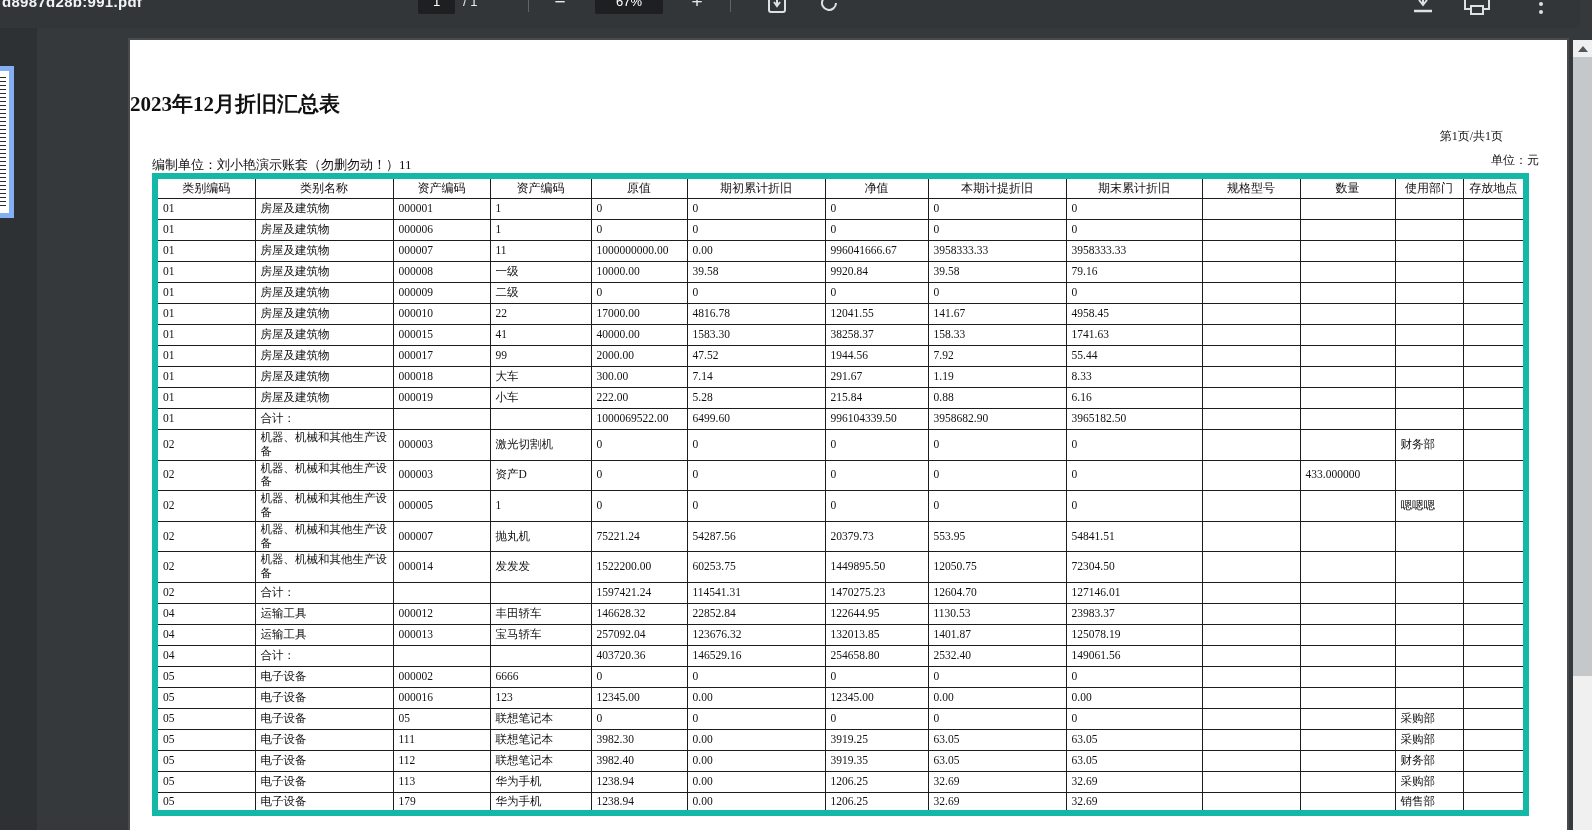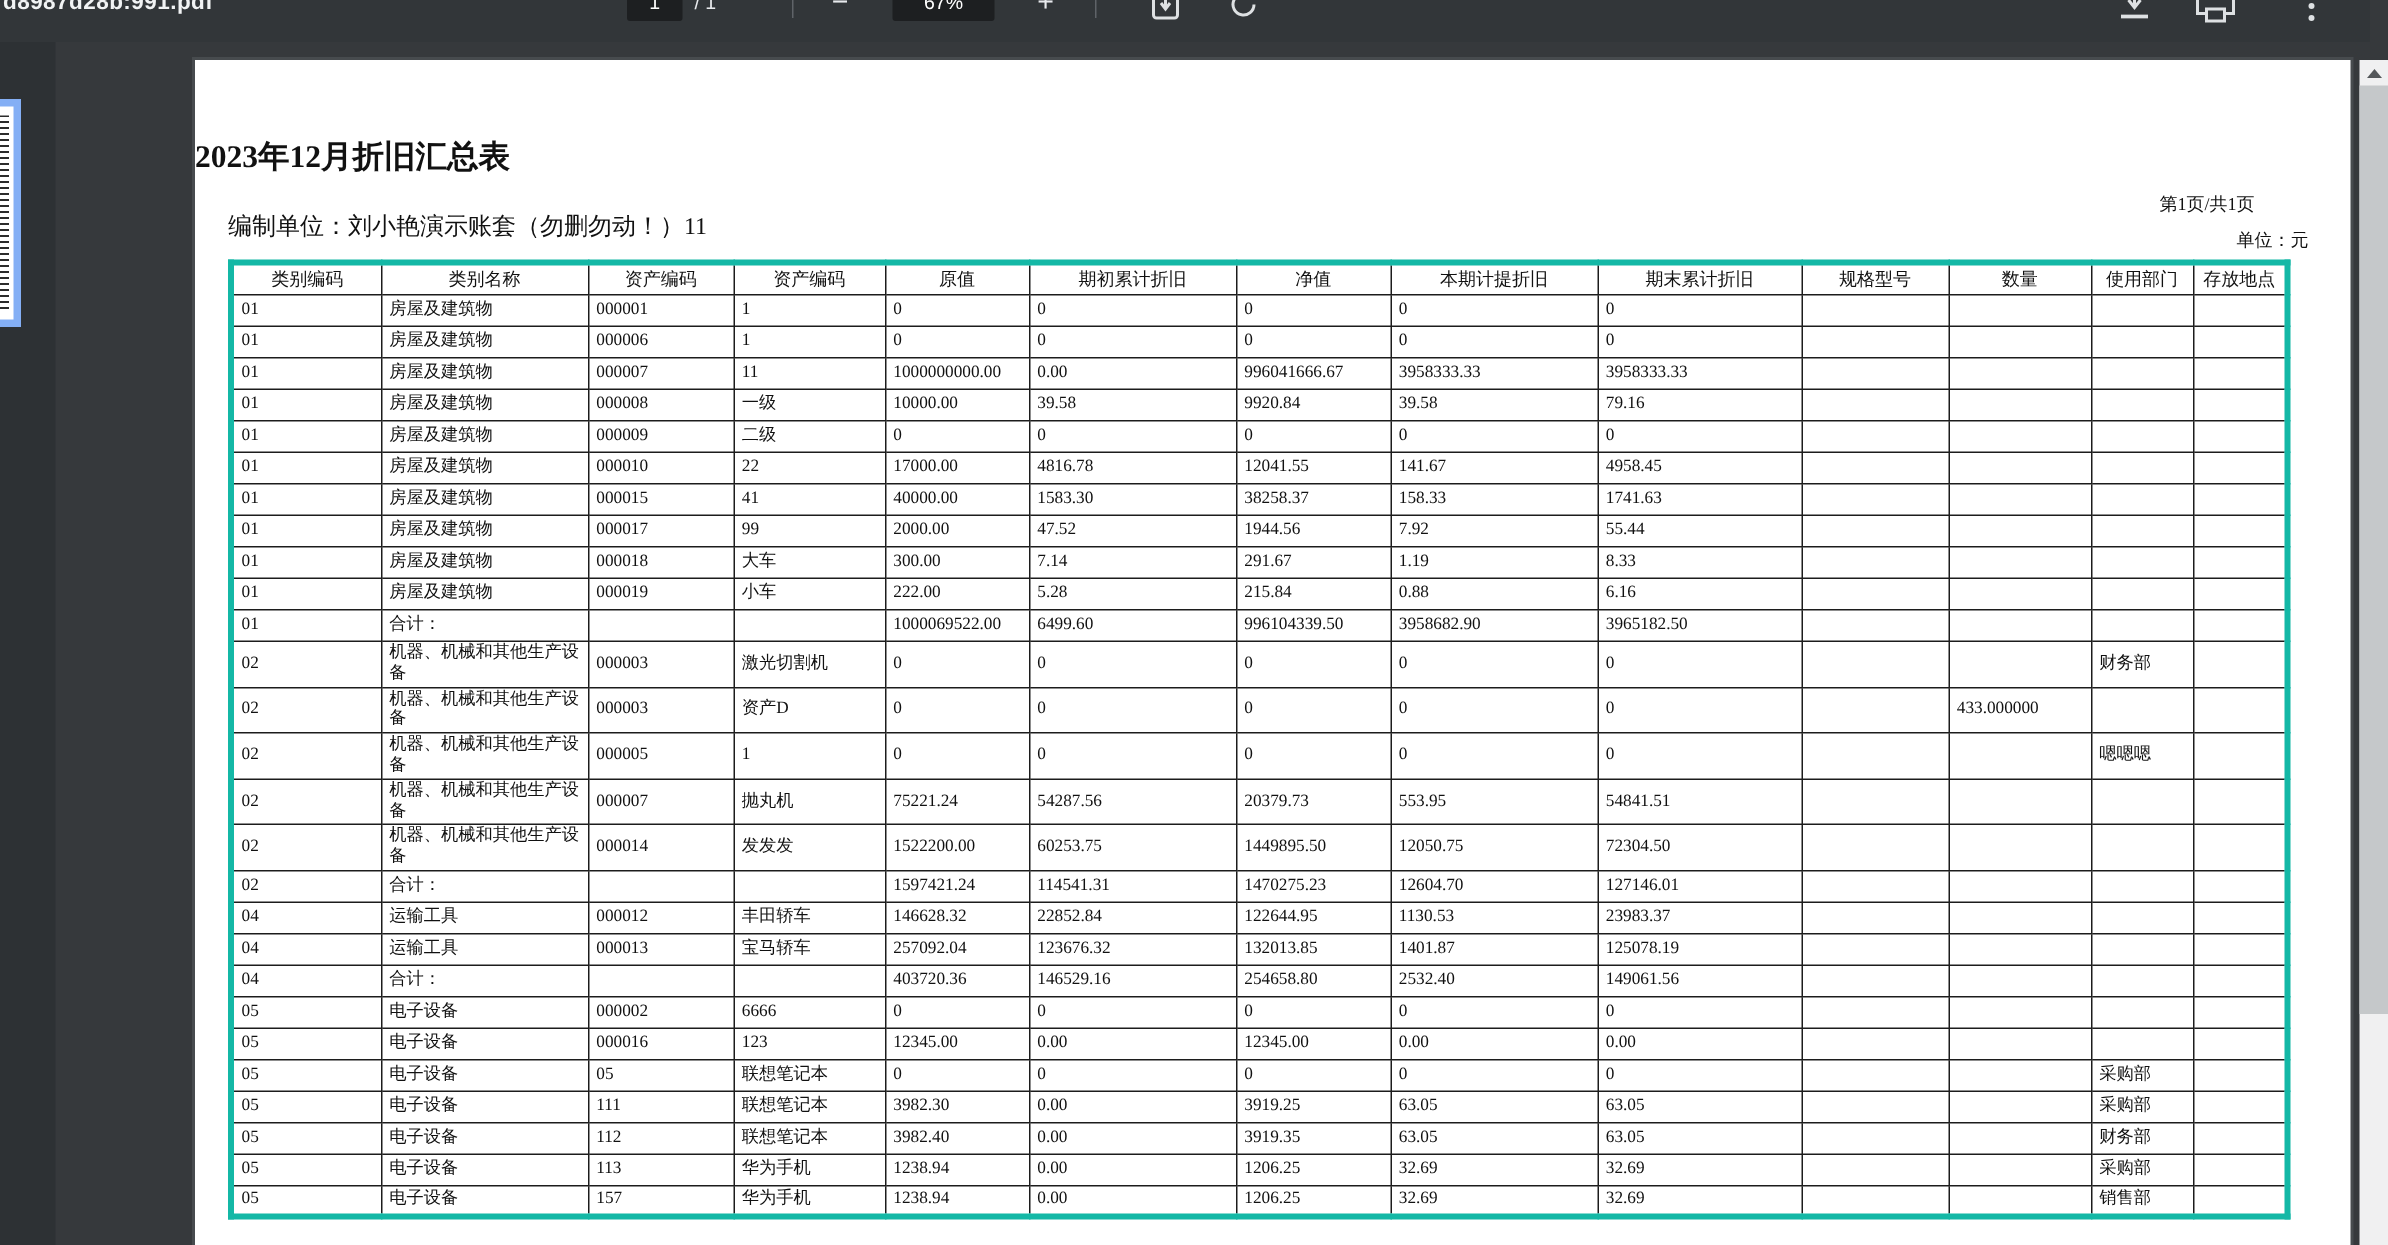--- a/index.html
+++ b/index.html
@@ -24,27 +24,27 @@
   .viewer { position:absolute; left:0; top:28px; width:1592px; height:802px; background:#36393c; }
   .thumb-rail { position:absolute; left:0; top:0; width:37px; height:802px; background:#2d3134; }
   .page-thumb { position:absolute; left:-34px; top:38px; width:48px; height:152px; background:#ffffff; border:5px solid #84aff5; }
   .page-thumb .mini-lines { position:absolute; left:3px; right:3px; top:6px; bottom:6px;
      background:repeating-linear-gradient(to bottom, #2b2b2b 0 1px, transparent 1px 4px); }
 
   
   .page { position:absolute; left:130px; top:12px; width:1437px; height:1200px; background:#ffffff;
           box-shadow:0 0 0 2px #474b4e; font-family:"Liberation Serif","DejaVu Serif",serif; color:#111; }
   .doc-title { position:absolute; left:0; top:50px; width:100%; text-align:left; font-size:21px; font-weight:700; }
-  .prepared { position:absolute; left:22px; top:101px; font-size:16px; }
+  .prepared { position:absolute; left:22px; top:116px; font-size:13px; }
   .page-ind { position:absolute; right:64px; top:88px; font-size:12px;text-align:right; }
   .unit-label { position:absolute; right:28px; top:112px; font-size:12px; }
 
   table.dep { position:absolute; left:22px; top:133px; width:1371px; border-collapse:collapse; table-layout:fixed;
               font-size:11.5px; font-family:"Liberation Serif","DejaVu Serif",serif; }
-  table.dep { border:4px solid #14b8a6; }
+  table.dep { border:6px solid #14b8a6; }
   table.dep th, table.dep td { border:1px solid #1c1c1c; padding:1px 5px; height:21px; vertical-align:middle; overflow:hidden; }
   table.dep th { font-weight:400; text-align:center; font-size:12px; }
   table.dep td { text-align:left; line-height:1.2; }
 
   
   .scrollbar { position:absolute; left:1573px; top:12px; width:19px; height:790px; background:#f0f0f1; }
   .sb-up { position:absolute; left:0; top:0; width:19px; height:17px; display:flex; align-items:center; justify-content:center; cursor:pointer; }
   .sb-up .tri { width:0; height:0; border-left:5px solid transparent; border-right:5px solid transparent; border-bottom:6px solid #54575a; }
   .sb-thumb { position:absolute; left:0; top:17px; width:19px; height:619px; background:#c5c8ca; cursor:pointer; }
 </style>
@@ -539,21 +539,21 @@
             <td>32.69</td>
             <td>32.69</td>
             <td></td>
             <td></td>
             <td>采购部</td>
             <td></td>
           </tr>
           <tr>
             <td>05</td>
             <td>电子设备</td>
-            <td>157</td>
+            <td>179</td>
             <td>华为手机</td>
             <td>1238.94</td>
             <td>0.00</td>
             <td>1206.25</td>
             <td>32.69</td>
             <td>32.69</td>
             <td></td>
             <td></td>
             <td>销售部</td>
             <td></td>

